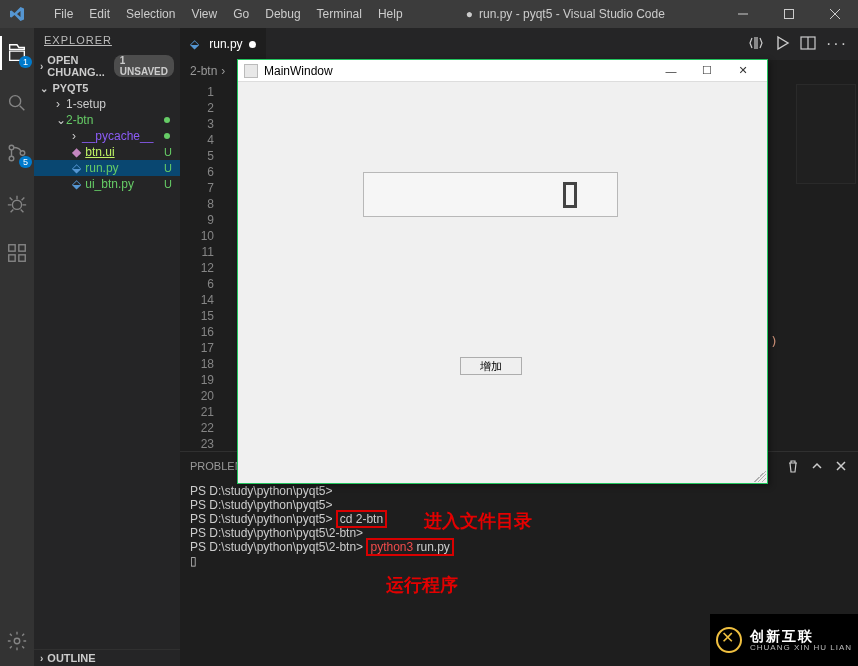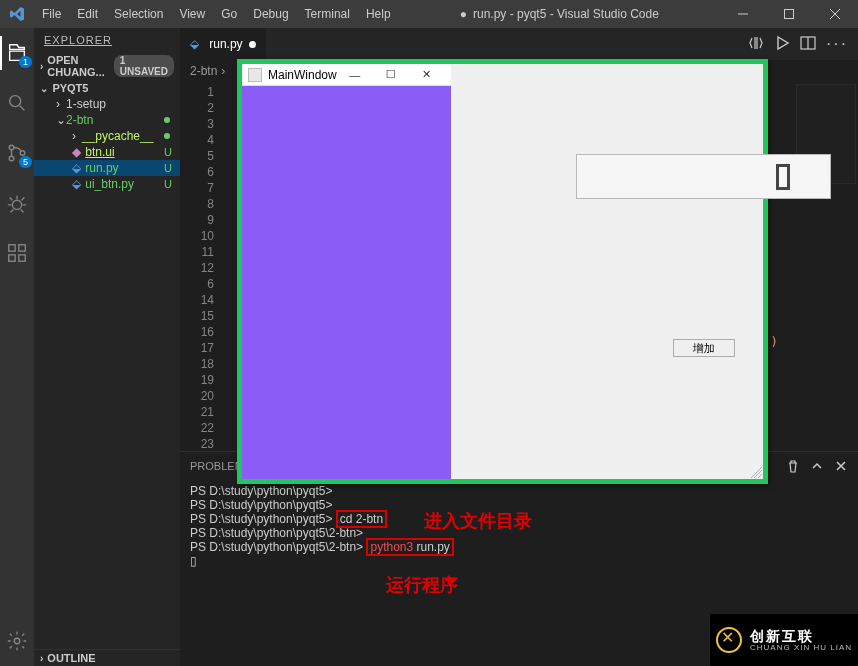--- a/index.html
+++ b/index.html
@@ -1,19 +1,19 @@
 <!DOCTYPE html>
 <html><head>
 <meta charset="utf-8">
 <style>
 * { margin: 0; padding: 0; box-sizing: border-box; font-family: "Segoe UI", sans-serif; }
 body { width: 858px; height: 666px; overflow: hidden; background: #1e1e1e; position: relative; }
 
 
-.title-bar { height: 28px; background: #3c3c3c; display: flex; align-items: center; color: #ccc; font-size: 12px; }
+.title-bar { height: 28px; background: #3c3c3c; display: flex; align-items: center; color: #ccc; font-size: 12px; gap: 12px; }
 .title-logo { width: 34px; display:flex; align-items:center; justify-content:center; }
 .menu { display: flex; }
 .menu-item { padding: 0 8px; cursor: default; }
 .title-center { flex: 1; text-align: center; display:flex; align-items:center; justify-content:center; gap:6px; }
 .win-btns { display: flex; }
 .win-btn { width: 46px; height: 28px; display:flex; align-items:center; justify-content:center; }
 
 
 .activity-bar { position: absolute; left: 0; top: 28px; bottom: 0; width: 34px; background: #333333; display:flex; flex-direction:column; align-items:center; padding-top:8px; gap:16px; }
 .activity-icon { width:34px; height:34px; display:flex; align-items:center; justify-content:center; color:#858585; position:relative; }
@@ -56,21 +56,21 @@
 .panel { position:absolute; left:180px; right:0; bottom:0; height:215px; background:#1e1e1e; border-top:1px solid #303030; display:flex; flex-direction:column; }
 .panel-tabs { height:28px; display:flex; align-items:center; padding:0 10px; font-size:11px; color:#999; gap:16px; }
 .panel-actions { margin-left:auto; display:flex; gap:10px; color:#ccc; }
 .terminal { flex:1; font-family:Consolas,monospace; font-size:12px; color:#ccc; padding:4px 10px; line-height:14px; position:relative; }
 .term-line { white-space:pre; }
 .hl-box { border:2px solid #d80000; padding:0 2px; }
 .hl1 { color:#ccc; }
 .anno { position:absolute; color:#e40000; font-size:18px; font-weight:bold; font-family:"Microsoft YaHei",sans-serif; }
 
 
-.mainwin { position:absolute; left:237px; top:59px; width:531px; height:425px; background:#8b5cf6; border:5px solid #22c55e; box-shadow:2px 2px 6px rgba(0,0,0,.4); display:flex; flex-direction:row; }
+.mainwin { position:absolute; left:237px; top:59px; width:531px; height:425px; background:#d946ef; border:1px solid #22c55e; box-shadow:2px 2px 6px rgba(0,0,0,.4); display:flex; flex-direction:column; }
 .mw-title { height:22px; display:flex; align-items:center; padding:0 6px; font-size:12px; background:#fff; border-bottom:1px solid #ddd; }
 .mw-title-icon { width:14px; height:14px; margin-right:6px; background:#e8e8e8; border:1px solid #bbb; }
 .mw-sp { flex:1; }
 .mw-btn { width:36px; text-align:center; color:#333; font-size:11px; }
 .mw-body { flex:1; background:#f0f0f0; position:relative; }
 .lcd { position:absolute; left:125px; top:90px; width:255px; height:45px; border:1px solid #b8b8b8; background:#f6f6f6; display:flex; align-items:center; justify-content:flex-end; padding-right:40px; }
 .digit-seg { width:14px; height:26px; border:3px solid #444; position:relative; }
 .add-btn { position:absolute; left:222px; top:275px; width:62px; height:18px; font-size:11px; background:#efefef; border:1px solid #adadad; display:flex; align-items:center; justify-content:center; }
 .resize-grip { position:absolute; right:1px; bottom:1px; width:12px; height:12px; background:
  linear-gradient(135deg, transparent 50%, #b0b0b0 50%, #b0b0b0 55%, transparent 55%,
@@ -190,21 +190,21 @@
       <span class="caret">›</span>
       <span class="folder-name">1-setup</span>
     </div>
     <div class="tree-row tree-indent1">
       <span class="caret">⌄</span>
       <span class="folder-name" style="color:#6c6;">2-btn</span>
       <span class="dot"></span>
     </div>
     <div class="tree-row tree-indent2">
       <span class="caret">›</span>
-      <span class="folder-name" style="color:#bef264;">__pycache__</span>
+      <span class="folder-name" style="color:#8b5cf6;">__pycache__</span>
       <span class="dot"></span>
     </div>
     <div class="tree-row tree-indent2">
       <span class="file-icon-ui">◆</span>
       <span class="file-py" style="color:#bef264;text-decoration:underline;">btn.ui</span>
       <span class="status-letter">U</span>
     </div>
     <div class="tree-row tree-indent2 sel">
       <span class="file-icon-py">⬙</span>
       <span class="file-py" style="color:#6c6;">run.py</span>

